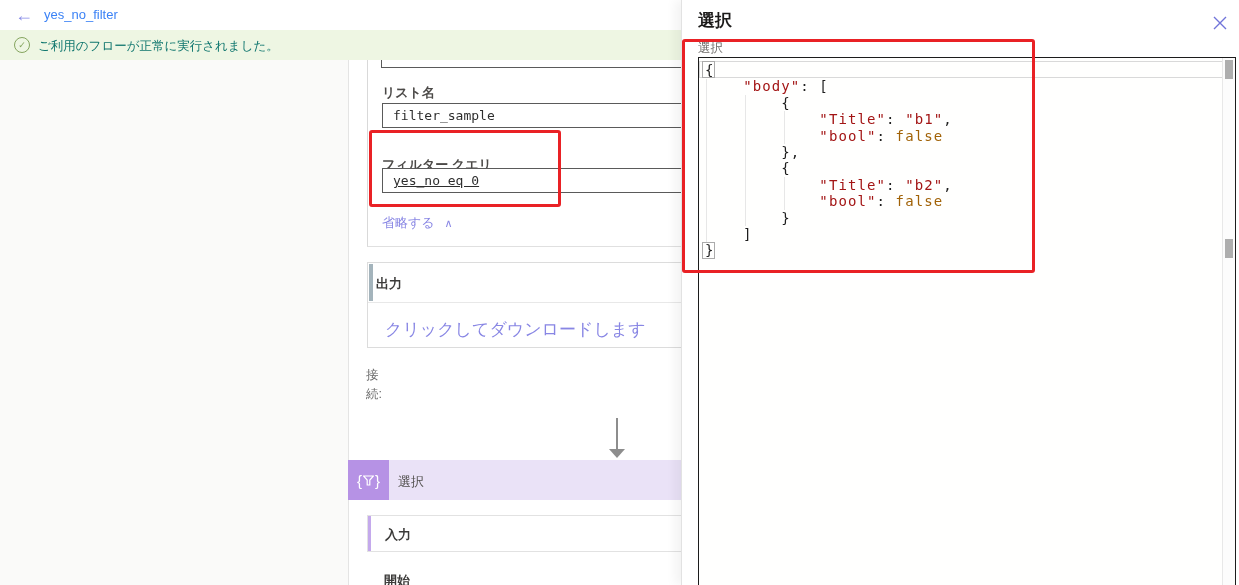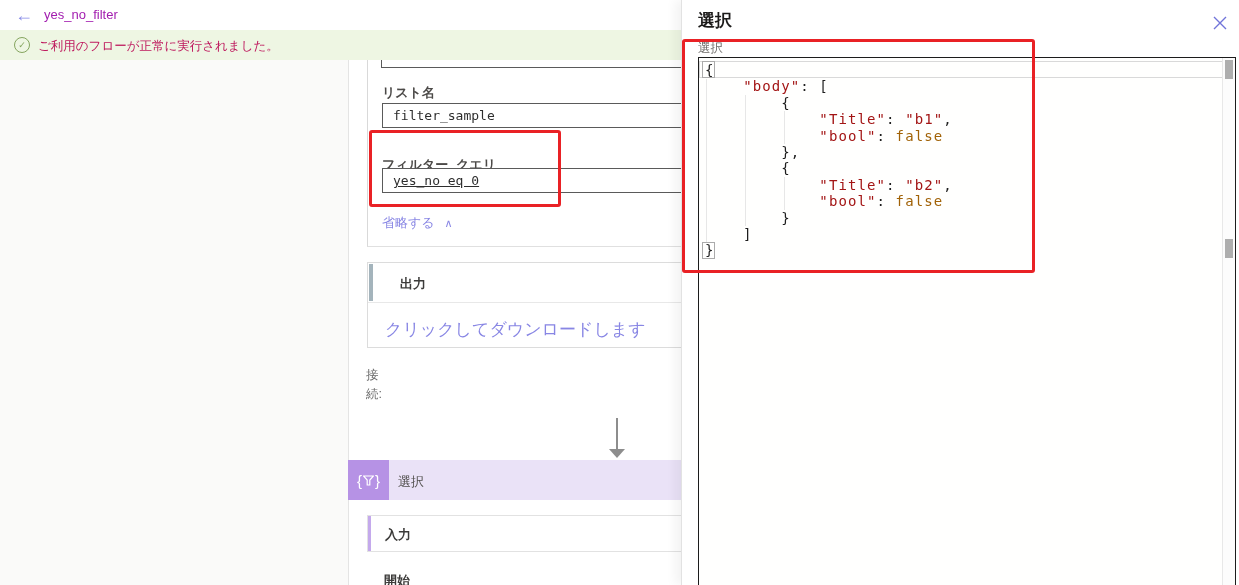--- a/index.html
+++ b/index.html
@@ -3,44 +3,44 @@
 <meta charset="utf-8">
 <style>
   html,body{margin:0;padding:0;}
   body{font-family:"Liberation Sans","DejaVu Sans",sans-serif;background:#fff;}
   .stage{position:relative;width:1239px;height:585px;overflow:hidden;background:#fff;}
   .abs{position:absolute;}
 
   
   .topbar{left:0;top:0;width:681px;height:30px;background:#fff;z-index:5;}
   .back-arrow{left:15px;top:3px;font-size:18px;color:#8a8ee8;cursor:pointer;line-height:24px;}
-  .flow-title{left:44px;top:7px;font-size:13px;color:#a21caf;}
+  .flow-title{left:44px;top:7px;font-size:13px;color:#3b82f6;}
 
   
   .banner{left:0;top:30px;width:681px;height:30px;background:#eef6e3;z-index:5;}
   .check-circle{left:14px;top:7px;width:14px;height:14px;border:1.4px solid #85a55f;border-radius:50%;
     color:#85a55f;font-size:9px;line-height:14px;text-align:center;}
-  .banner-text{left:38px;top:8px;font-size:12.5px;color:#be185d;}
+  .banner-text{left:38px;top:8px;font-size:12.5px;color:#0f766e;}
 
   
   .main{left:0;top:60px;width:681px;height:525px;background:#fafaf9;}
   .flow-col{left:348px;top:0;width:333px;height:525px;background:#ffffff;border-left:1px solid #e4e4e4;}
 
   .card1{left:367px;top:0;width:316px;height:186px;background:#fff;border-left:1px solid #d9d9d9;border-bottom:1px solid #e0e0e0;}
   .remnant-input{left:381px;top:-16px;width:301px;height:22px;border:1px solid #5a5a5a;background:#fff;z-index:1;}
-  .fld-label{font-size:13px;font-weight:bold;color:#4c4a48;font-family:Liberation Mono, monospace;}
+  .fld-label{font-size:13px;font-weight:bold;color:#4c4a48;}
   .txt-input{position:absolute;box-sizing:border-box;border:1px solid #5a5a5a;background:#fff;
     font-family:"DejaVu Sans Mono",monospace;font-size:13px;color:#2e2e2e;padding:0 0 0 10px;height:25px;outline:none;}
   .collapse-link{font-size:13px;color:#8886e4;cursor:pointer;}
   .chev{margin-left:10px;font-size:11px;}
 
   .card2{left:367px;top:202px;width:316px;height:86px;background:#fff;border:1px solid #dcdcdc;box-sizing:border-box;}
   .card2-header{position:absolute;left:0;top:0;width:100%;height:39px;border-bottom:1px solid #e8e8e8;}
   .accent-bar{position:absolute;left:1px;top:1px;width:4px;height:37px;background:#a4b4bc;}
-  .sec-title{position:absolute;left:32px;top:12px;font-size:13px;font-weight:bold;color:#3b3a39;}
+  .sec-title{position:absolute;left:8px;top:12px;font-size:13px;font-weight:bold;color:#3b3a39;}
   .dl-link{position:absolute;left:17px;top:55px;font-size:17px;color:#8886e4;cursor:pointer;}
 
   .conn-label{left:366px;top:306px;width:18px;font-size:12.5px;color:#6a6a6a;line-height:19px;word-break:break-all;}
 
   .arrow-stem{left:616px;top:358px;width:2px;height:31px;background:#8d8d8d;}
   .arrow-head{left:609px;top:389px;width:0;height:0;border-left:8px solid transparent;border-right:8px solid transparent;border-top:9px solid #8d8d8d;}
 
   .card3{left:348px;top:400px;width:335px;height:125px;}
   .card3-header{position:absolute;left:0;top:0;width:335px;height:40px;background:#eae2f7;}
   .icon-box{position:absolute;left:0;top:0;width:41px;height:40px;background:#b692e5;color:#fff;

